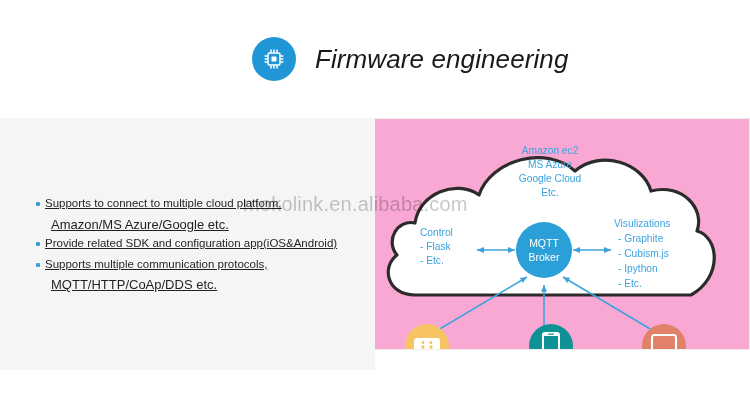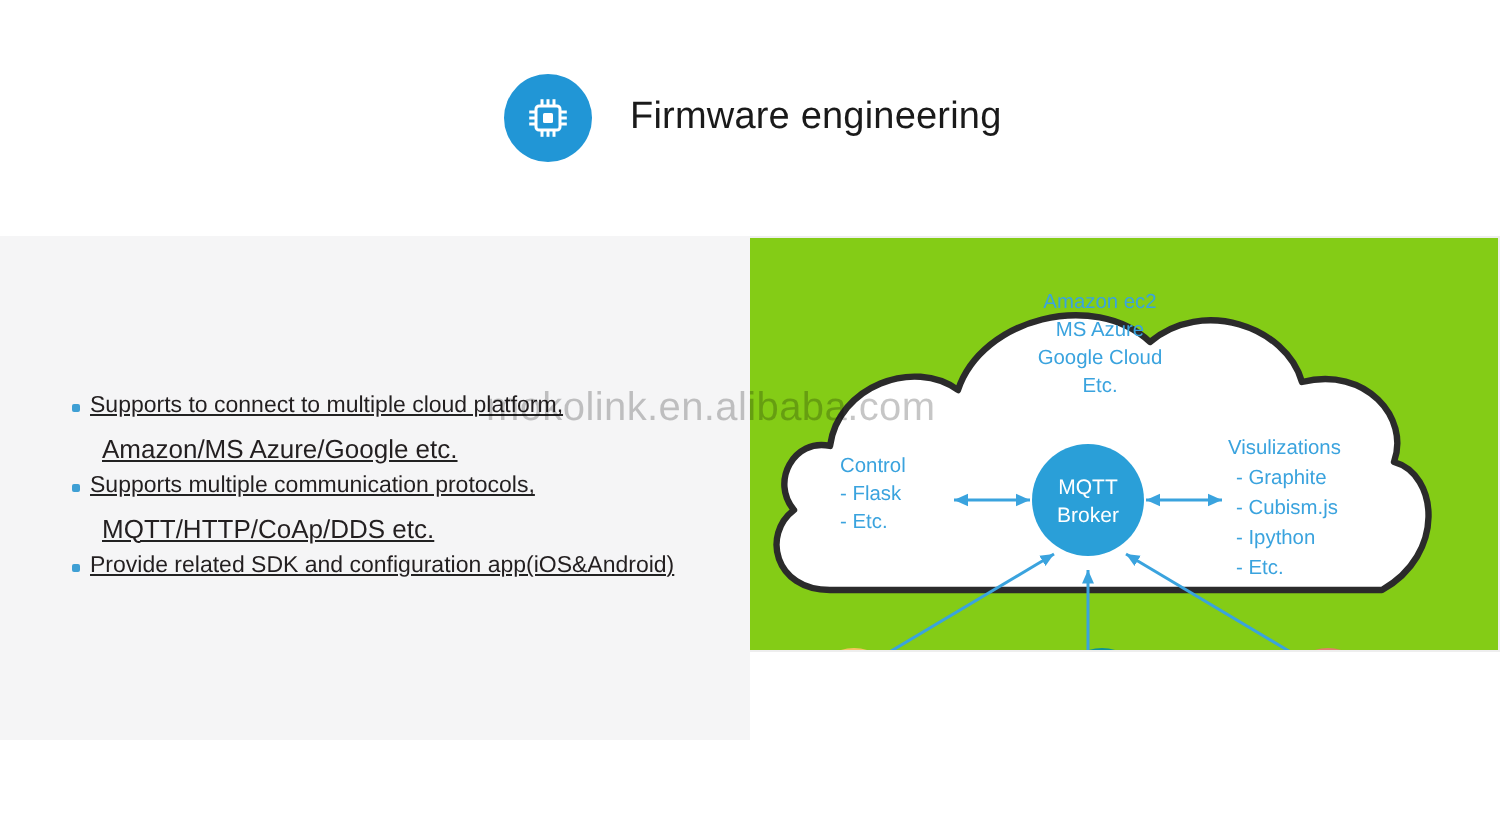--- a/index.html
+++ b/index.html
@@ -33,39 +33,40 @@
     border-radius: 50%;
     background: #2196d6;
     display: flex;
     align-items: center;
     justify-content: center;
     flex: 0 0 auto;
   }
   #header-icon svg { display: block; }
   #header-title {
     margin-left: 19px;
-    font-size: 19px;
+    font-size: 26px;
     letter-spacing: 0.1px;
     color: #1a1a1a;
     white-space: nowrap;
+    font-style: italic;
   }
 
   
   #left-panel {
     position: absolute;
     left: 0; top: 118px;
     width: 375px; height: 252px;
     background: #f5f5f6;
     box-sizing: border-box;
   }
   #right-panel {
     position: absolute;
     left: 375px; top: 118px;
-    width: 375px; height: 208px;
-    background: #84cc16;
+    width: 375px; height: 232px;
+    background: #f9a8d4;
     border: 1px solid #eeeeee;
     border-left: none;
     box-sizing: border-box;
     overflow: hidden;
   }
 
   
   #bullet-list {
     position: absolute;
     left: 36px;
@@ -161,30 +162,30 @@
       <div class="bullet-row">
         <span class="bullet-dot"></span>
         <span class="bullet-text">Supports to connect to multiple cloud platform,</span>
       </div>
       <div class="bullet-sub">Amazon/MS Azure/Google etc.</div>
     </div>
 
     <div>
       <div class="bullet-row">
         <span class="bullet-dot"></span>
+        <span class="bullet-text">Provide related SDK and configuration app(iOS&amp;Android)</span>
+      </div>
+    </div>
+
+    <div>
+      <div class="bullet-row">
+        <span class="bullet-dot"></span>
         <span class="bullet-text">Supports multiple communication protocols,</span>
       </div>
       <div class="bullet-sub">MQTT/HTTP/CoAp/DDS etc.</div>
-    </div>
-
-    <div>
-      <div class="bullet-row">
-        <span class="bullet-dot"></span>
-        <span class="bullet-text">Provide related SDK and configuration app(iOS&amp;Android)</span>
-      </div>
     </div>
 
   </div>
 </div>
 
 <div id="right-panel">
   <div id="diagram">
     <svg width="375" height="252" viewBox="0 0 375 252" aria-hidden="true">
 
       <path d="M 40 176

